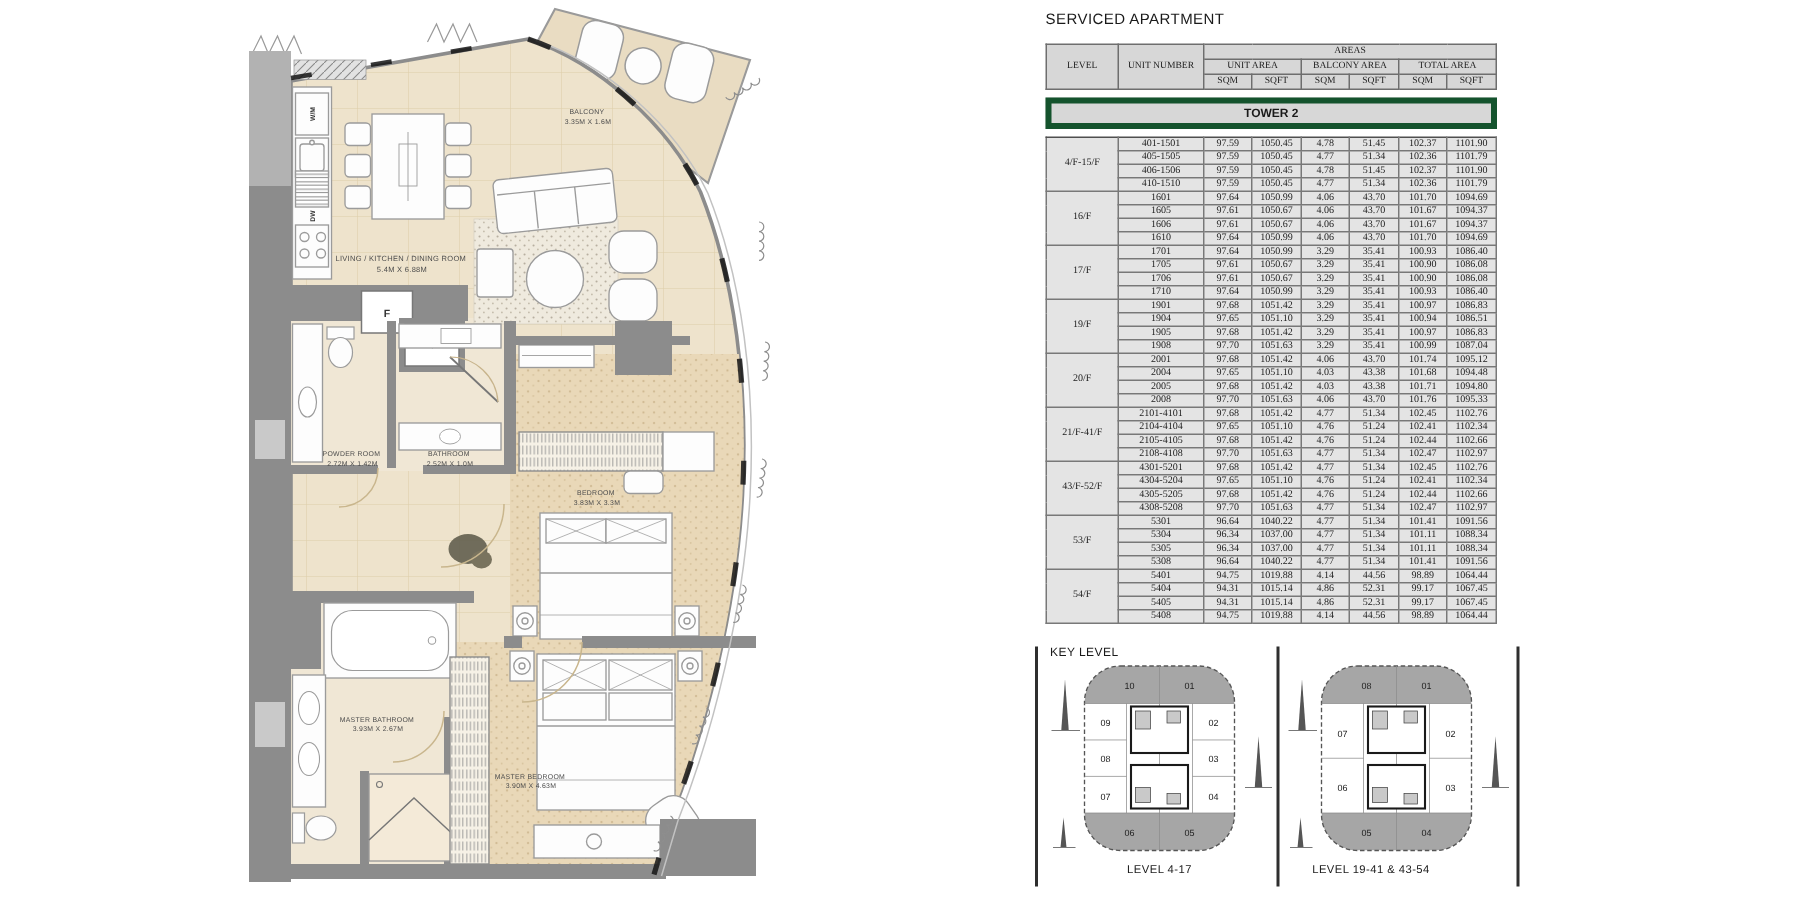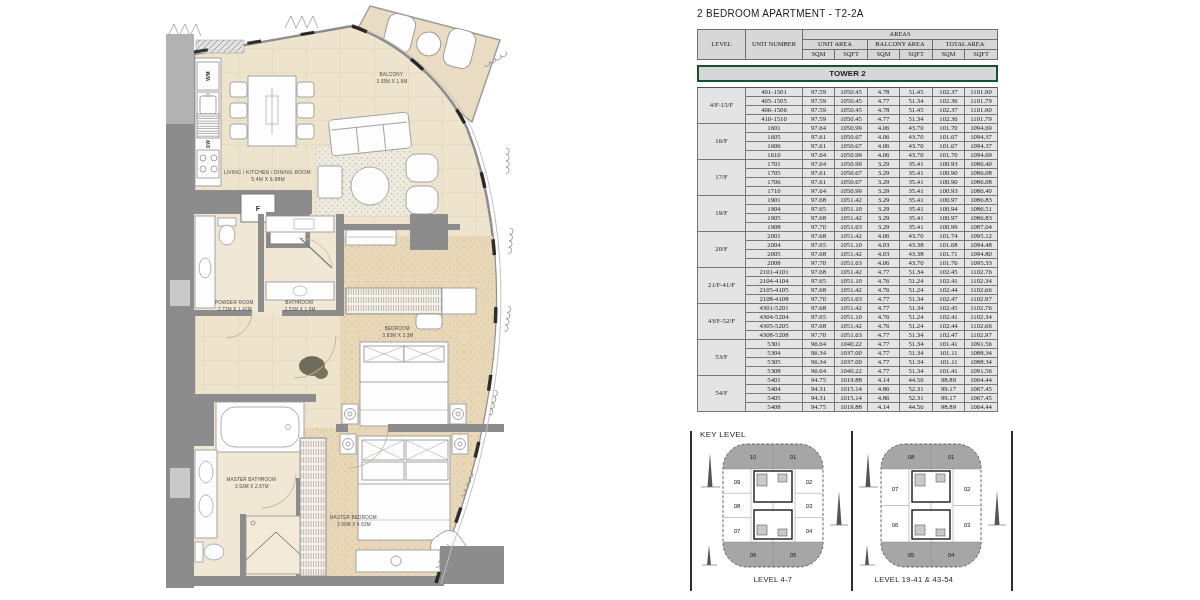--- a/index.html
+++ b/index.html
@@ -14,21 +14,21 @@
   .appl{font-family:"Liberation Sans",sans-serif;fill:#333;text-anchor:middle;font-weight:bold;}
 
   
   .right-panel{position:absolute;left:697px;top:8px;width:303px;}
   .title-line{font-size:10px;line-height:12px;color:#1a1a1a;letter-spacing:.3px;}
   table{border-collapse:collapse;table-layout:fixed;width:301px;
         font-family:"Liberation Serif",serif;color:#222;}
   .hdr{margin-top:9px;}
   .hdr td{border:1px solid #6e6e6e;background:#d7d7d7;text-align:center;
           font-size:6.4px;height:9px;padding:0;line-height:1.05;}
-  .tower{margin-top:5px;width:301px;box-sizing:border-box;border:2px solid #14532d;
+  .tower{margin-top:5px;width:301px;box-sizing:border-box;border:4px solid #14532d;
          background:#d7d7d7;text-align:center;font-family:"Liberation Sans",sans-serif;
          font-weight:bold;font-size:8px;padding:2px 0;color:#1a1a1a;}
   .data{margin-top:5px;border:1.4px solid #4f4f4f;}
   .data td{border:1px solid #787878;background:#e4e4e4;text-align:center;
            font-size:6.7px;height:8px;padding:0;line-height:1;}
   .data tr.gs td{border-top:1.3px solid #4f4f4f;}
 
   
   .keyplan{position:absolute;left:690px;top:429px;width:335px;height:166px;}
   .kp-title{position:absolute;left:10px;top:1px;font-size:8px;color:#1a1a1a;letter-spacing:.3px;}
@@ -292,21 +292,21 @@
     <tspan x="252" y="481">MASTER BATHROOM</tspan>
     <tspan x="252" dy="6.5">3.93M X 2.67M</tspan>
   </text>
   <text class="rlabel">
     <tspan x="354" y="519">MASTER BEDROOM</tspan>
     <tspan x="354" dy="6.5">3.90M X 4.63M</tspan>
   </text>
 </svg>
 
 <div class="right-panel">
-  <div class="title-line">2 BEDROOM APARTMENT - T2-2A</div>
+  <div class="title-line">SERVICED APARTMENT</div>
 
   <table class="hdr">
     <colgroup>
         <col style="width:48px">
         <col style="width:57px">
         <col style="width:32px">
         <col style="width:33px">
       <col style="width:32px">
         <col style="width:33px">
         <col style="width:32px">
@@ -738,21 +738,21 @@
         <text x="39" y="43" class="ulabel">09</text>
         <text x="39" y="67" class="ulabel">08</text>
         <text x="39" y="92" class="ulabel">07</text>
         <text x="111" y="43" class="ulabel">02</text>
         <text x="111" y="67" class="ulabel">03</text>
         <text x="111" y="92" class="ulabel">04</text>
         <text x="55" y="116" class="ulabel">06</text>
         <text x="95" y="116" class="ulabel">05</text>
       </g>
   </svg>
-  <div class="plan-caption" style="left:8px">LEVEL 4-7</div>
+  <div class="plan-caption" style="left:8px">LEVEL 4-17</div>
 
   <svg class="planbox" style="left:166px" viewBox="0 0 150 140">
     <defs>
         <clipPath id="bclip1">
           <rect x="25" y="3" width="100" height="123" rx="24"></rect>
         </clipPath>
       </defs>
     <g clip-path="url(#bclip1)">
       <rect x="25" y="3" width="100" height="123" fill="#ffffff"></rect>
       <rect x="25" y="3" width="100" height="25" fill="#a6a6a6"></rect>

